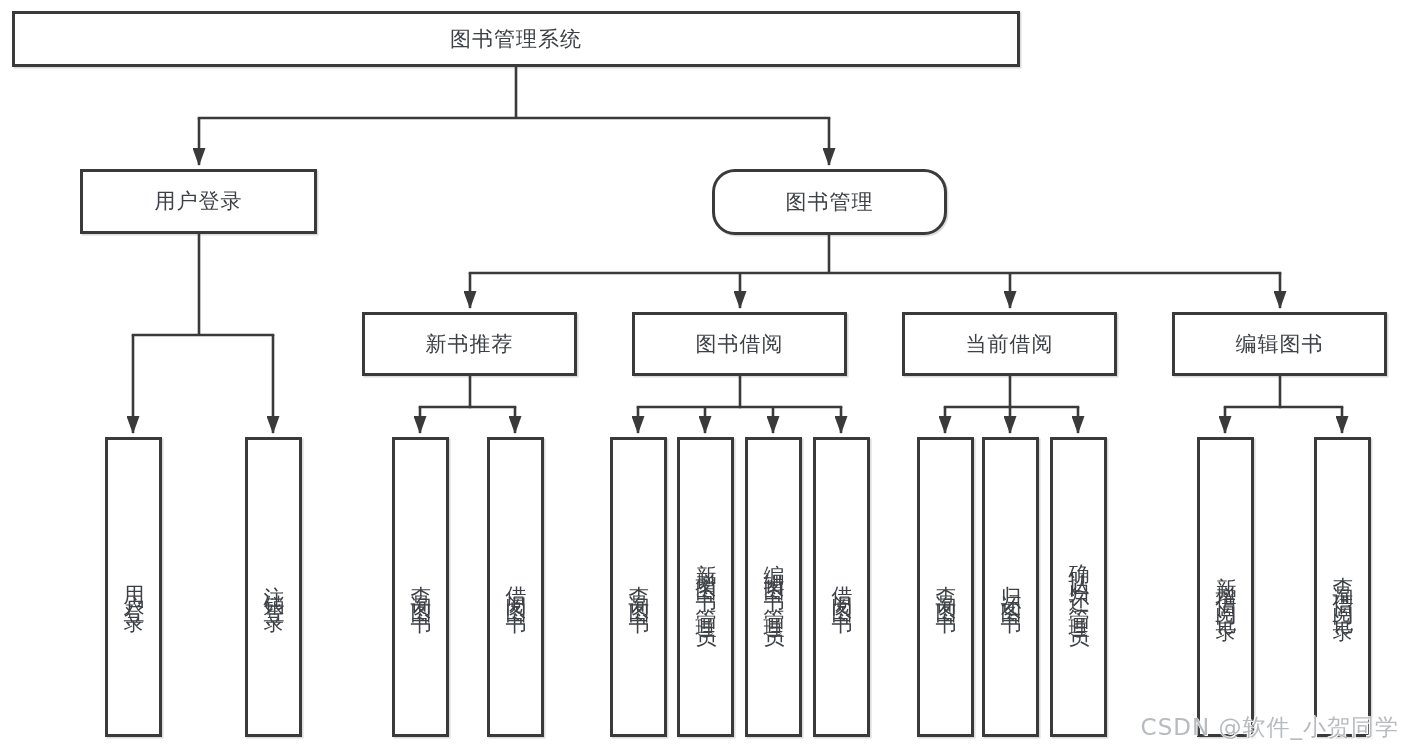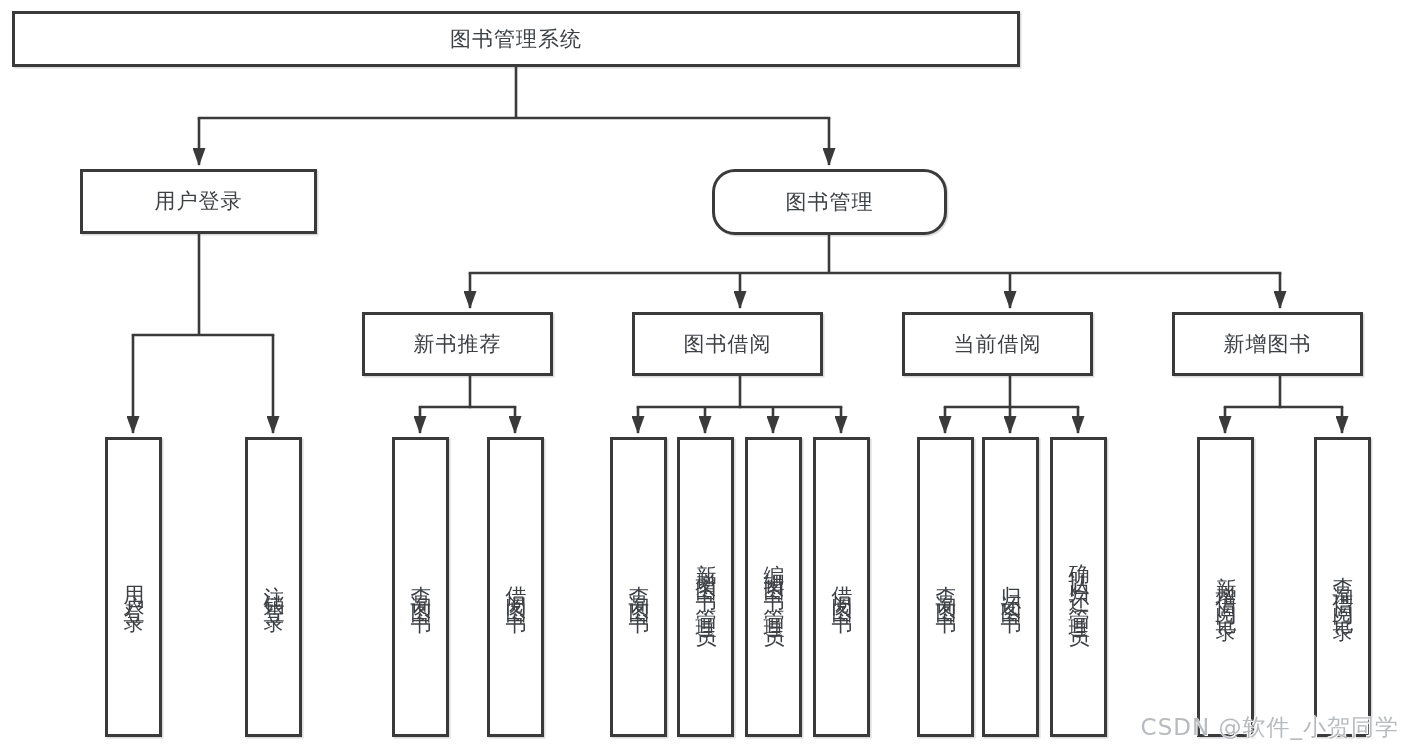--- a/index.html
+++ b/index.html
@@ -51,21 +51,21 @@
     writing-mode: vertical-rl;
     text-orientation: mixed;
     letter-spacing: 9px;
     white-space: normal;
     line-height: 1;
   }
   
   .n-root  { left: 12px;  top: 11px;  width: 1008px; height: 56px; }
   .n-login { left: 80px;  top: 169px; width: 237px;  height: 65px; }
   .n-mgmt  { left: 712px; top: 169px; width: 235px;  height: 66px; border-radius: 23px; }
-  .lv3     { top: 312px; width: 191px; height: 64px; }
+  .lv3     { top: 312px; width: 215px; height: 64px; }
   .n-l3a { left: 362px; }
   .n-l3b { left: 632px; }
   .n-l3c { left: 902px; }
   .n-l3d { left: 1172px; }
   .leaf { top: 437px; width: 57px; height: 300px; }
   .n-f01 { left: 105px; }
   .n-f02 { left: 245px; }
   .n-f03 { left: 392px; }
   .n-f04 { left: 487px; }
   .n-f05 { left: 610px; }
@@ -152,21 +152,21 @@
   <div class="node lv3 n-l3a">
     <span class="lbl">新书推荐</span>
   </div>
   <div class="node lv3 n-l3c">
     <span class="lbl">当前借阅</span>
   </div>
   <div class="node lv3 n-l3b">
     <span class="lbl">图书借阅</span>
   </div>
   <div class="node lv3 n-l3d">
-    <span class="lbl">新增图书</span>
+    <span class="lbl">编辑图书</span>
   </div>
 
   <div class="node leaf n-f01">
     <span class="lbl">用户登录</span>
   </div>
   <div class="node leaf n-f02">
     <span class="lbl">注销登录</span>
   </div>
   <div class="node leaf n-f03">
     <span class="lbl">查询图书</span>

